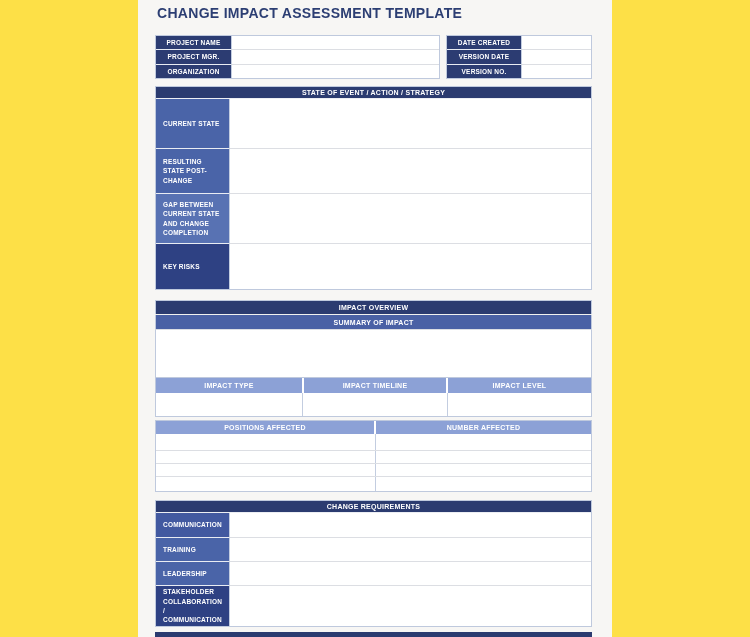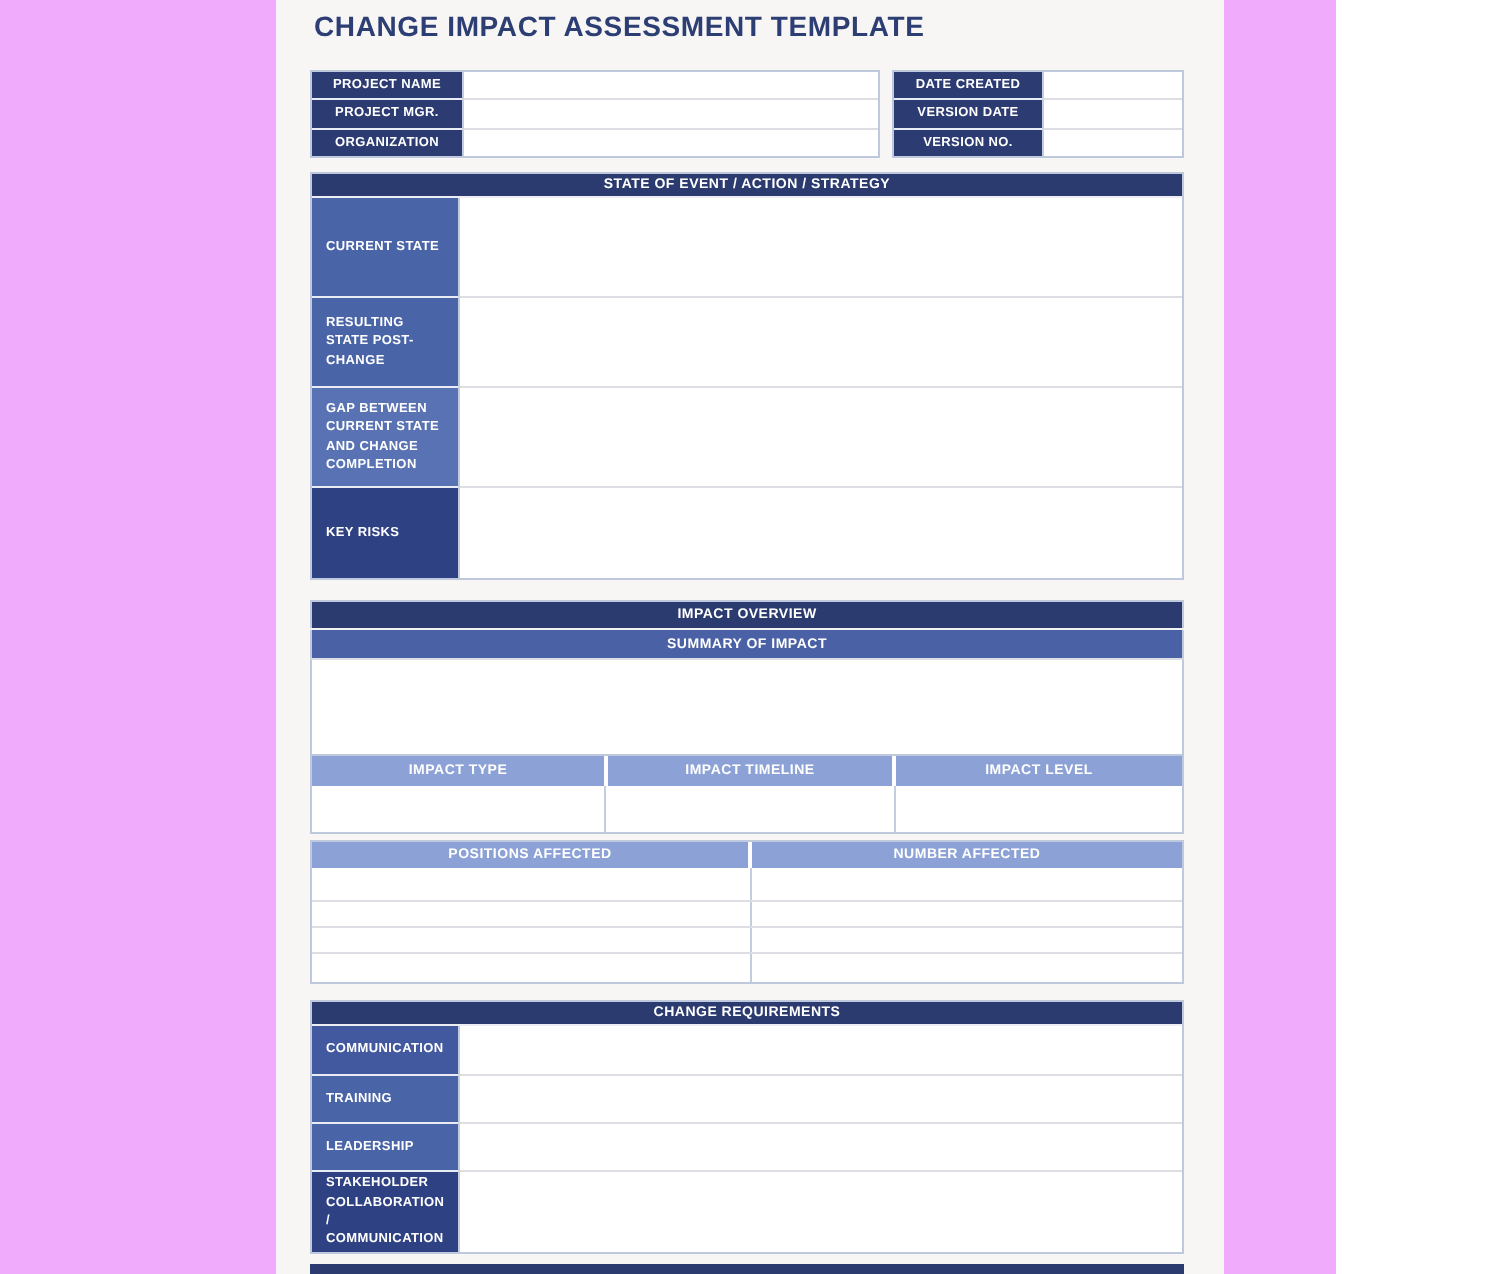--- a/index.html
+++ b/index.html
@@ -1,17 +1,17 @@
 <!DOCTYPE html>
 <html><head>
 <meta charset="utf-8">
 <style>
   html,body{margin:0;padding:0;}
   body{font-family:"Liberation Sans", sans-serif;}
-  #screen{position:relative;width:668px;height:637px;background:#f0abfc;overflow:hidden;}
+  #screen{position:relative;width:750px;height:637px;background:#fde047;overflow:hidden;}
   #page{position:absolute;left:138px;top:0;width:474px;height:637px;background:#f7f6f4;}
   .abs{position:absolute;box-sizing:border-box;}
   *{box-sizing:border-box;}
 
   
   .title{color:#2c3e73;font-weight:bold;font-size:14px;letter-spacing:0.3px;white-space:nowrap;}
 
   
   .tbl{border:1px solid #bfc9dd;background:#fff;display:flex;flex-direction:column;}
   .row{display:flex;flex:0 0 auto;}

